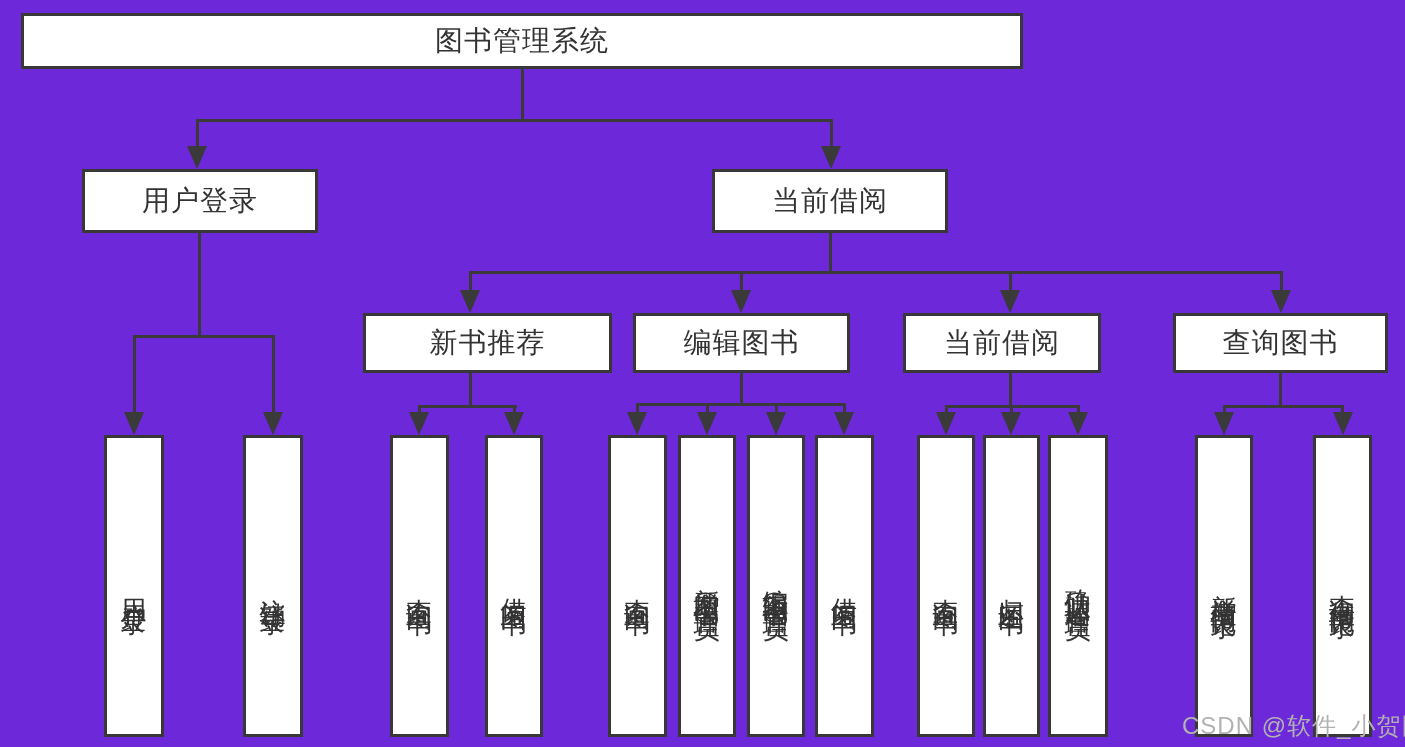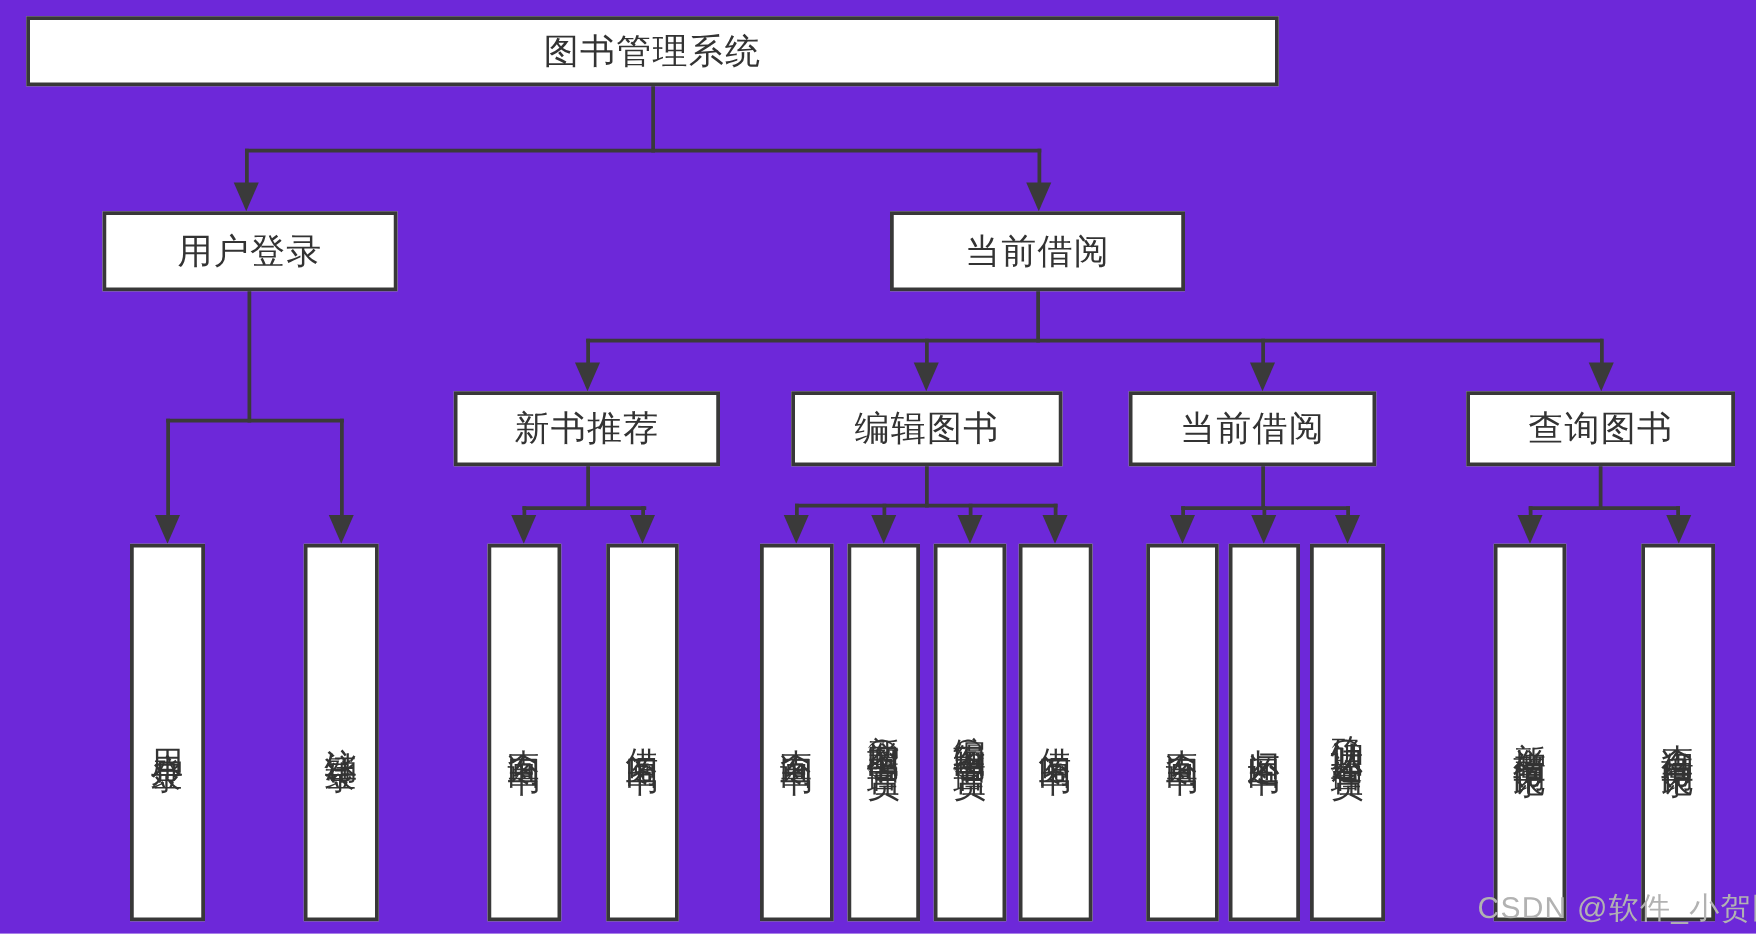--- a/index.html
+++ b/index.html
@@ -62,21 +62,21 @@
   <div class="hline" style="left:469px;top:271px;width:813px"></div>
   <div class="vline" style="left:469px;top:271px;height:22px"></div>
   <div class="vline" style="left:740px;top:271px;height:22px"></div>
   <div class="vline" style="left:1009px;top:271px;height:22px"></div>
   <div class="vline" style="left:1280px;top:271px;height:22px"></div>
   <div class="arrow" style="left:460px;top:290px"></div>
   <div class="arrow" style="left:731px;top:290px"></div>
   <div class="arrow" style="left:1000px;top:290px"></div>
   <div class="arrow" style="left:1271px;top:290px"></div>
 
-  <div class="box" style="left:363px;top:313px;width:213px;height:60px">
+  <div class="box" style="left:363px;top:313px;width:249px;height:60px">
     <span class="hlabel">新书推荐</span>
   </div>
   <div class="box" style="left:633px;top:313px;width:217px;height:60px">
     <span class="hlabel">编辑图书</span>
   </div>
   <div class="box" style="left:903px;top:313px;width:198px;height:60px">
     <span class="hlabel">当前借阅</span>
   </div>
   <div class="box" style="left:1173px;top:313px;width:215px;height:60px">
     <span class="hlabel">查询图书</span>

